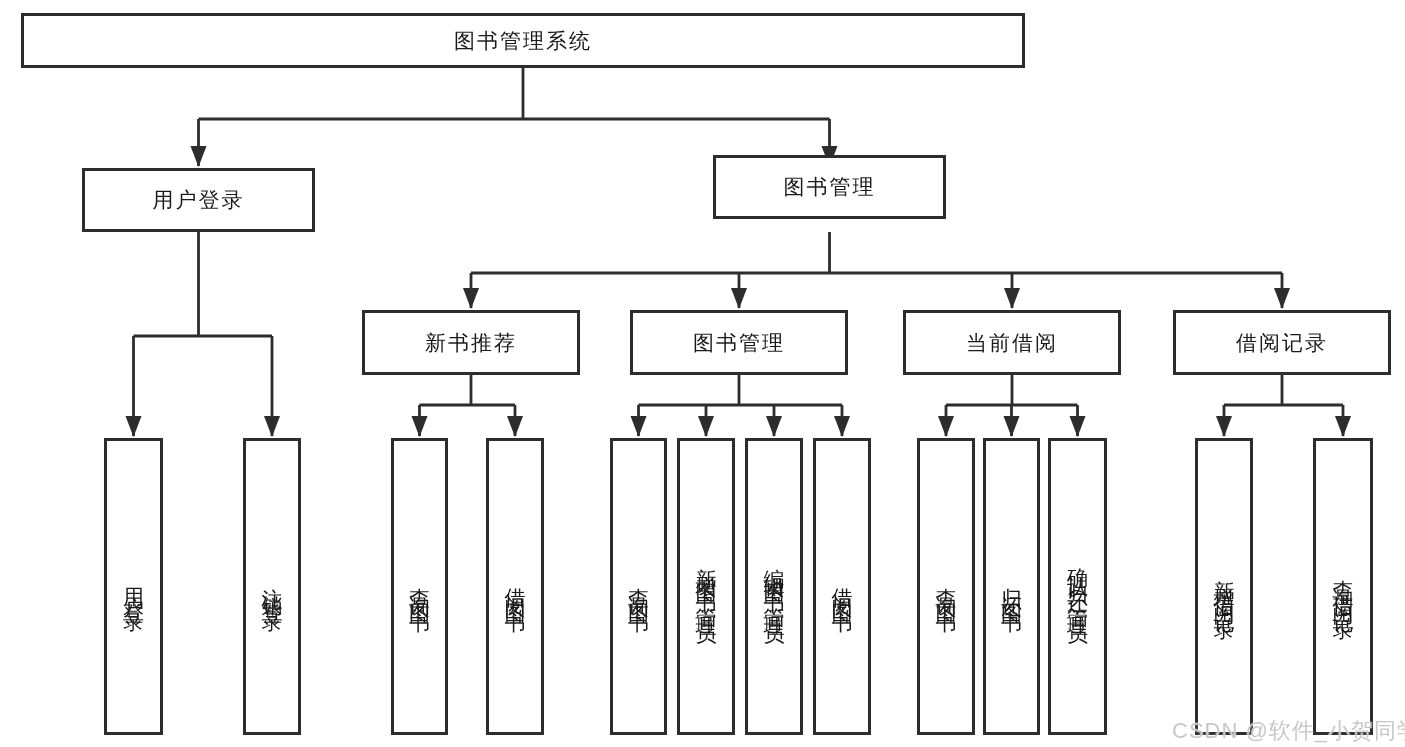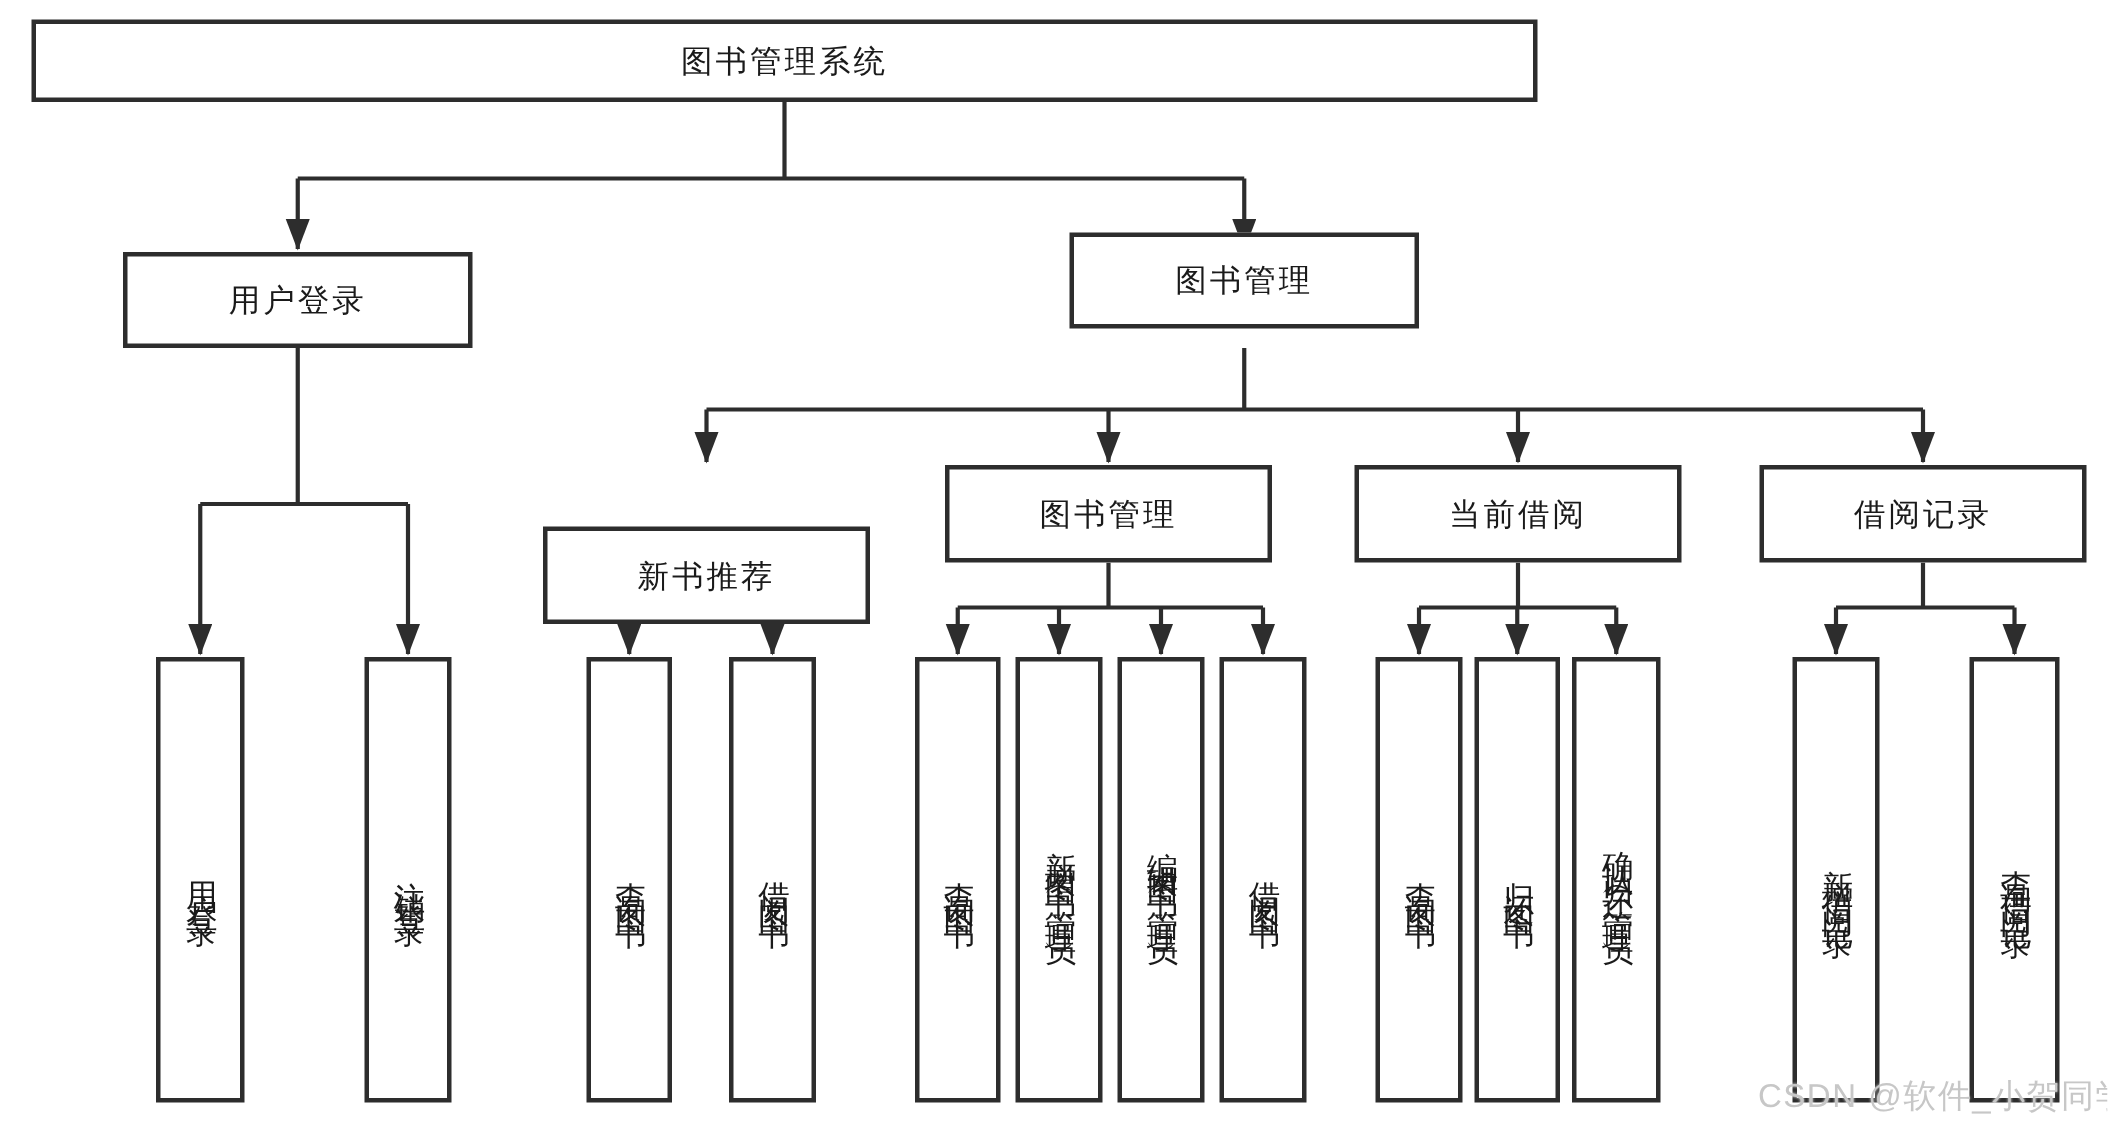--- a/index.html
+++ b/index.html
@@ -110,21 +110,21 @@
       <path d="M1224 405 V436" marker-end="url(#arw)"></path>
       <path d="M1343 405 V436" marker-end="url(#arw)"></path>
     </g>
   </svg>
 
   <div class="hbox" style="left:21px; top:13px; width:1004px; height:55px;">图书管理系统</div>
 
   <div class="hbox" style="left:82px; top:168px; width:233px; height:64px;">用户登录</div>
   <div class="hbox" style="left:713px; top:155px; width:233px; height:64px;">图书管理</div>
 
-  <div class="hbox" style="left:362px; top:310px; width:218px; height:65px;margin-top:41px;">新书推荐</div>
+  <div class="hbox" style="left:362px; top:310px; width:218px; height:65px;">新书推荐</div>
   <div class="hbox" style="left:630px; top:310px; width:218px; height:65px;">图书管理</div>
   <div class="hbox" style="left:903px; top:310px; width:218px; height:65px;">当前借阅</div>
   <div class="hbox" style="left:1173px; top:310px; width:218px; height:65px;">借阅记录</div>
 
   <div class="vbox" style="left:104px; width:59px;">用户登录</div>
   <div class="vbox" style="left:243px; width:58px;">注销登录</div>
 
   <div class="vbox" style="left:391px; width:57px;">查询图书</div>
   <div class="vbox" style="left:486px; width:58px;">借阅图书</div>
 

